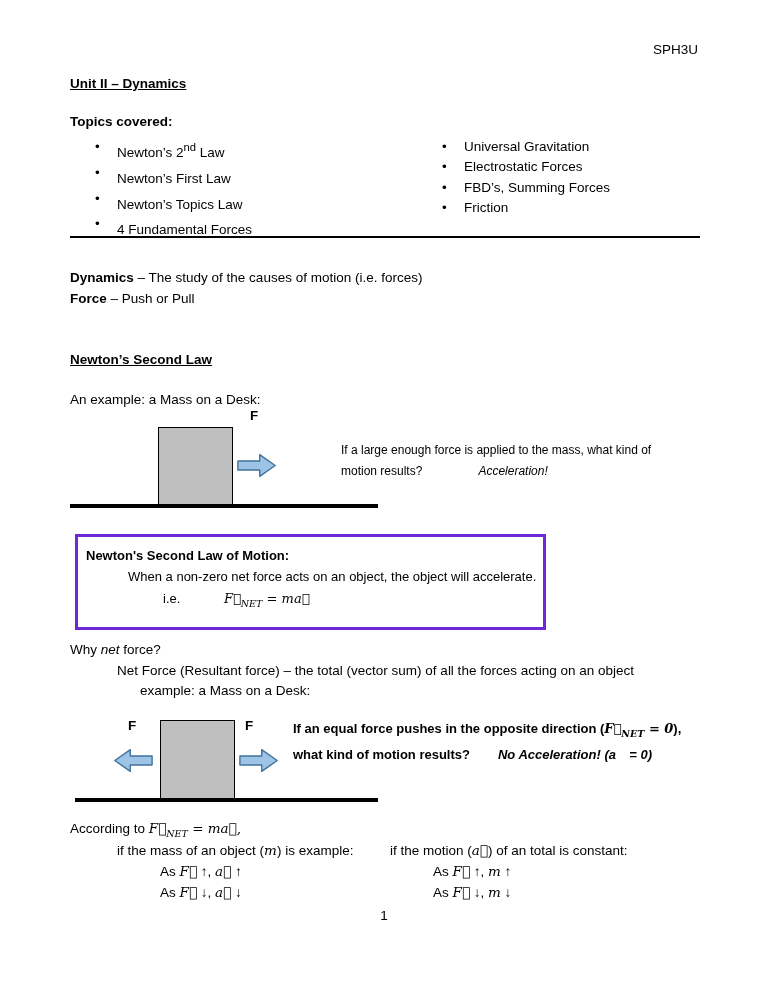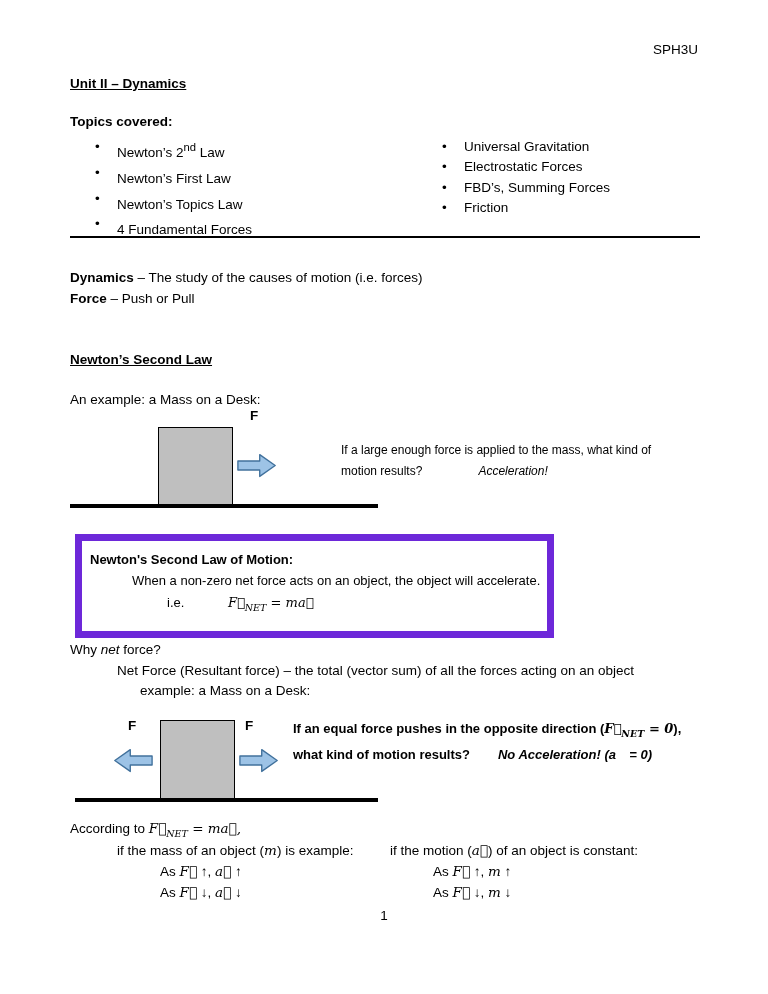--- a/index.html
+++ b/index.html
@@ -34,21 +34,21 @@
   .mass-box { position:absolute; background:var(--box-fill,#bfbfbf); border:1px solid var(--box-stroke,#000); }
   .diagram1 .mass-box { left:88px; top:19px; width:73px; height:76px; }
   .arrow { position:absolute; width:40px; height:27px; }
   .arrow polygon { fill:var(--arrow-fill,#9dc3e6); stroke:var(--arrow-stroke,#41719c); stroke-width:1.5; stroke-linejoin:round; }
   .diagram1 .arrow-right { left:167px; top:44px; }
   .desk { position:absolute; height:4px; background:#000; }
   .diagram1 .desk { left:0; top:96px; width:308px; }
   .side-text1 { position:absolute; left:271px; top:32px; width:380px; line-height:21px; font-size:12px; }
   .answer1 { font-style:italic; margin-left:56px; }
 
-  .law-box { top:534px; left:75px; width:449px; border:7px solid #6d28d9; padding:9px 8px 13px 8px; line-height:20.5px; font-size:13px; }
+  .law-box { top:534px; left:75px; width:449px; border:3px solid #6d28d9; padding:9px 8px 13px 8px; line-height:20.5px; font-size:13px; }
   .law-title { font-weight:bold; }
   .law-body { padding-left:42px; white-space:nowrap; }
   .law-formula { padding-left:77px; margin-top:2px; }
   .law-formula .math { margin-left:40px; }
 
   .math { font-family:"DejaVu Serif","Liberation Serif",serif; font-style:italic; }
   .math sub, sub.math { font-size:9.5px; font-style:italic; font-family:"DejaVu Serif","Liberation Serif",serif; }
 
   .why-net { top:640px; left:70px;text-align:center; }
   .why-net em { font-style:italic; }
@@ -159,21 +159,21 @@
 
   <div class="abs according"><span>According to </span><span class="math"><span>F⃗</span><sub>NET</sub><span> = ma⃗,</span></span></div>
 
   <div class="abs conditions">
     <div class="cond-col cond-col-1">
       <div class="cond-head"><span>if the mass of an object (</span><span class="math">m</span><span>) is example:</span></div>
       <div class="cond-line"><span>As </span><span class="math">F⃗</span><span> ↑,  </span><span class="math">a⃗</span><span> ↑</span></div>
       <div class="cond-line"><span>As </span><span class="math">F⃗</span><span> ↓,  </span><span class="math">a⃗</span><span> ↓</span></div>
     </div>
     <div class="cond-col cond-col-2">
-      <div class="cond-head"><span>if the motion (</span><span class="math">a⃗</span><span>) of an object is constant:</span></div>
+      <div class="cond-head"><span>if the motion (</span><span class="math">a⃗</span><span>) of an total is constant:</span></div>
       <div class="cond-line"><span>As </span><span class="math">F⃗</span><span> ↑,  </span><span class="math">m</span><span> ↑</span></div>
       <div class="cond-line"><span>As </span><span class="math">F⃗</span><span> ↓,  </span><span class="math">m</span><span> ↓</span></div>
     </div>
   </div>
 
   <div class="abs page-number">1</div>
 
 </div>
 
 </body></html>

